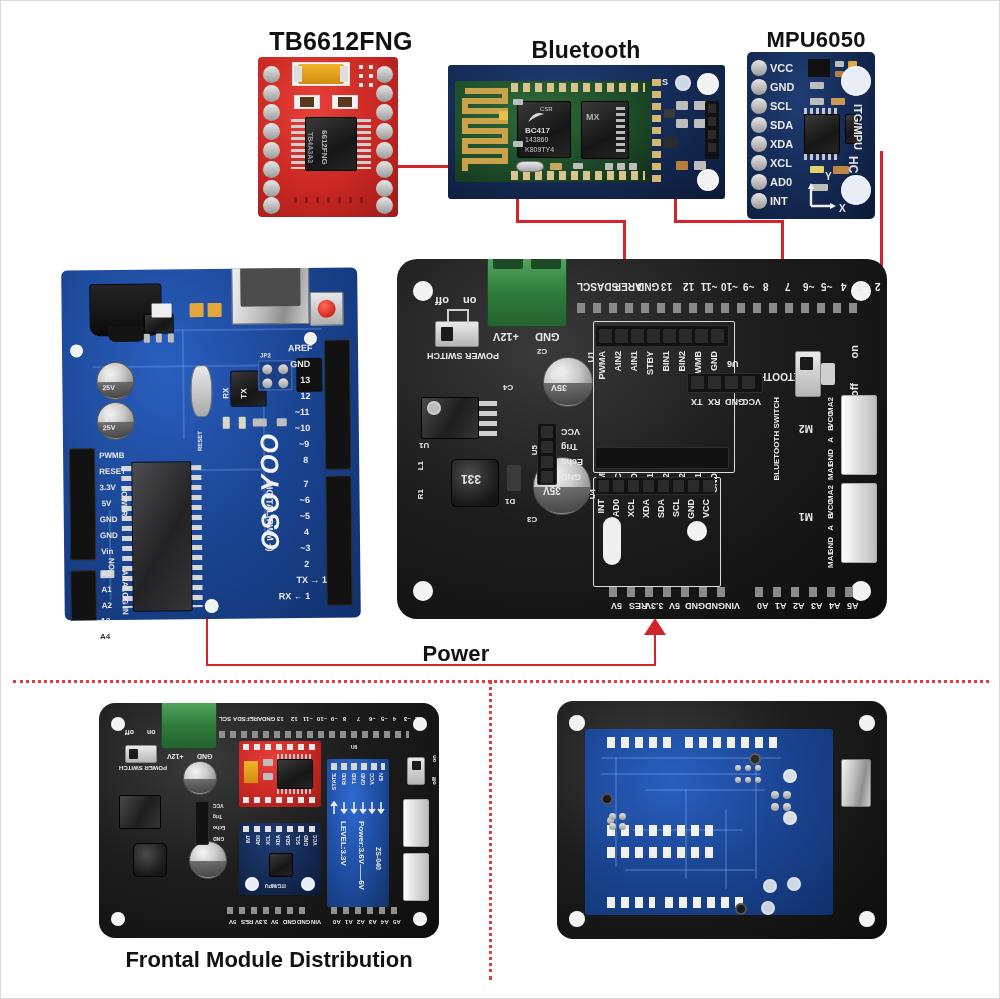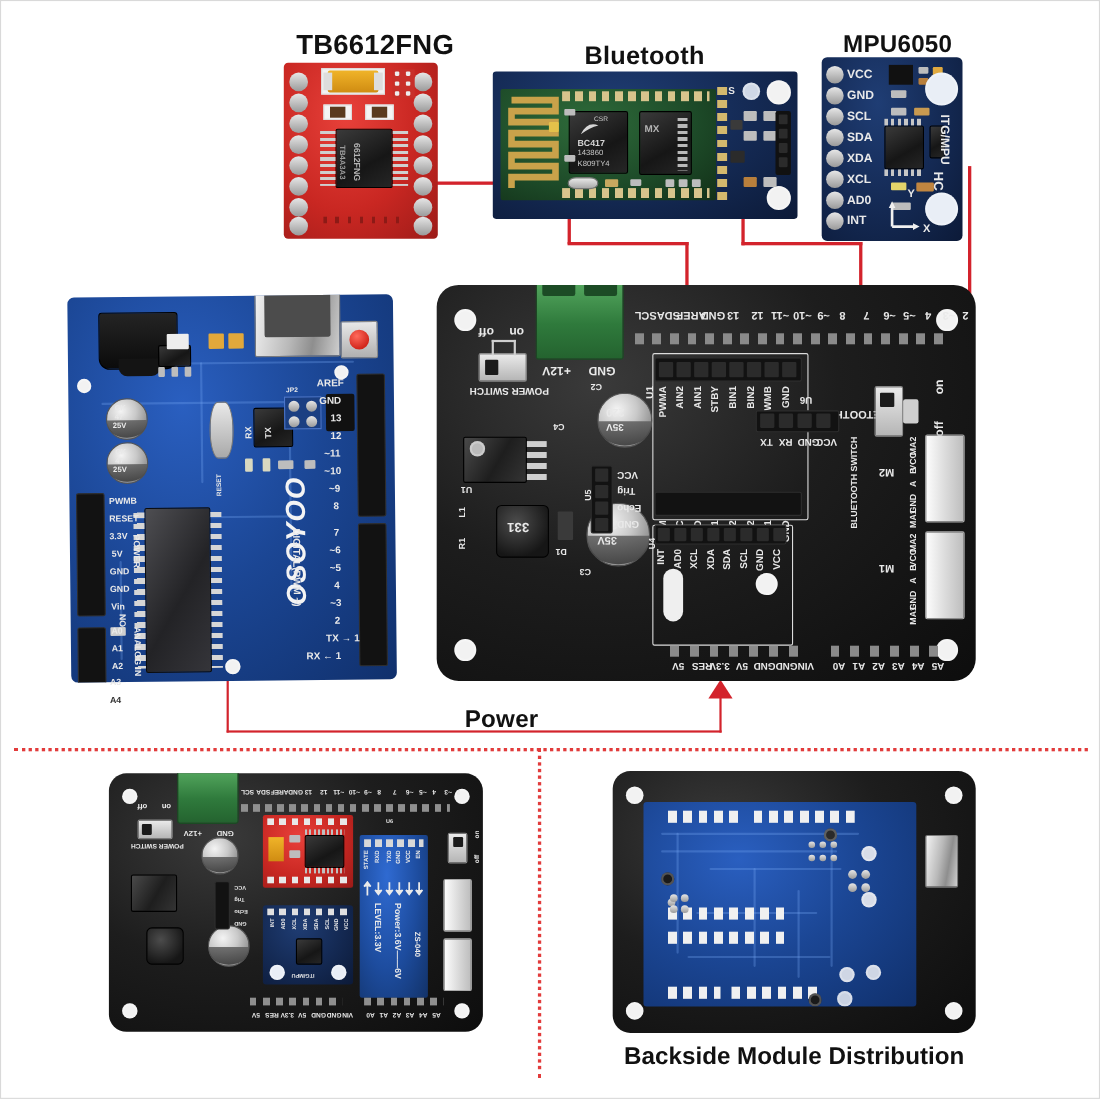--- a/index.html
+++ b/index.html
@@ -851,15 +851,15 @@
       <div class="mh" style="left:164px; top:24px; width:12px; height:12px; background:#2a2a2a;"></div>
       <div class="mh" style="left:178px; top:150px; width:14px; height:14px; background:#cfd6e4;"></div>
       <div class="mh" style="left:202px; top:148px; width:14px; height:14px; background:#cfd6e4;"></div>
       <div class="mh" style="left:176px; top:172px; width:14px; height:14px; background:#c9d2e2;"></div>
       <div class="mh" style="left:150px; top:174px; width:12px; height:12px; background:#1a1a1a;"></div>
     </div>
 
     <div class="usb-b" style="right:16px; top:58px; width:30px; height:48px;"></div>
   </div>
 
-  <div class="caption" style="left:546px; top:946px; width:350px; font-size:22px;">Backside Module Distribution</div>
+  <div class="caption" style="left:98px; top:946px; width:340px; font-size:22px;">Frontal Module Distribution</div>
 
 </div>
 
 </body></html>

